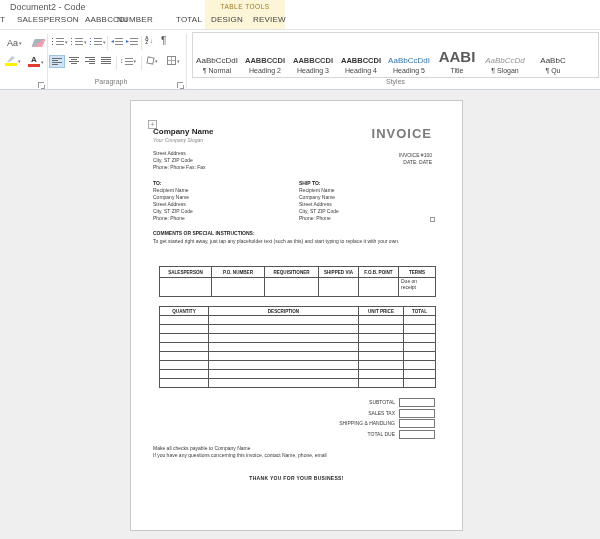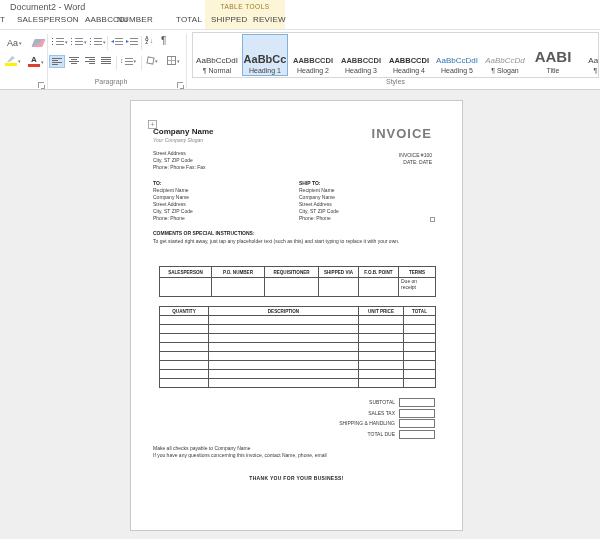--- a/index.html
+++ b/index.html
@@ -119,34 +119,34 @@
   .totbox { width:36px; height:9px; border:1px solid #777; background:#fff; }
 
   .notes { position:absolute; left:22px; top:344px; font-size:5px; line-height:7px; color:#3a3a3a; }
   .thanks { position:absolute; left:0; top:374px; width:100%; text-align:center;
     font-size:5px; font-weight:bold; letter-spacing:.3px; color:#1f1f1f; }
 </style>
 </head>
 <body>
 
 <div class="titlebar">
-  <span class="wtitle">Document2 - Word</span>
+  <span class="wtitle">Document2 - Code</span>
 </div>
 
 <div class="ctx">
   <span class="clabel">TABLE TOOLS</span>
 </div>
 
 <div class="tabrow">
   <span class="tab" style="left:0px">T</span>
   <span class="tab" style="left:17px">SALESPERSON</span>
   <span class="tab" style="left:85px">AABBCCDI</span>
   <span class="tab" style="left:117px">NUMBER</span>
   <span class="tab" style="left:176px">TOTAL</span>
-  <span class="tab" style="left:211px">SHIPPED</span>
+  <span class="tab" style="left:211px">DESIGN</span>
   <span class="tab" style="left:253px">REVIEW</span>
 </div>
 
 <div class="ribbon">
 
   <div class="rbtn" style="left:7px;top:8px">
     <span class="aa">Aa</span>
       <i class="dd">▾</i>
   </div>
   <div class="rbtn" style="left:33px;top:9px">
@@ -256,47 +256,43 @@
 
   <span class="grouplabel" style="left:61px;width:100px">Paragraph</span>
   <span class="launch" style="left:177px;top:52px"></span>
   <span class="vsep" style="left:186px"></span>
 
   <div class="stylesgroup">
     <div class="stitem">
       <div class="sprev p0">AaBbCcDdI</div>
       <div class="slab">¶ Normal</div>
     </div>
-    <div class="stitem sel">
-      <div class="sprev p1">AaBbCc</div>
-      <div class="slab">Heading 1</div>
-    </div>
     <div class="stitem">
       <div class="sprev p2">AABBCCDI</div>
       <div class="slab">Heading 2</div>
     </div>
     <div class="stitem">
       <div class="sprev p3">AABBCCDI</div>
       <div class="slab">Heading 3</div>
     </div>
     <div class="stitem">
       <div class="sprev p4">AABBCCDI</div>
       <div class="slab">Heading 4</div>
     </div>
     <div class="stitem">
       <div class="sprev p5">AaBbCcDdI</div>
       <div class="slab">Heading 5</div>
     </div>
     <div class="stitem">
+      <div class="sprev p7">AABI</div>
+      <div class="slab">Title</div>
+    </div>
+    <div class="stitem">
       <div class="sprev p6">AaBbCcDd</div>
       <div class="slab">¶ Slogan</div>
-    </div>
-    <div class="stitem">
-      <div class="sprev p7">AABI</div>
-      <div class="slab">Title</div>
     </div>
     <div class="stitem">
       <div class="sprev p8">AaBbC</div>
       <div class="slab">¶ Qu</div>
     </div>
   </div>
   <span class="grouplabel" style="left:192px;width:407px">Styles</span>
 </div>
 
 <div class="workspace">

